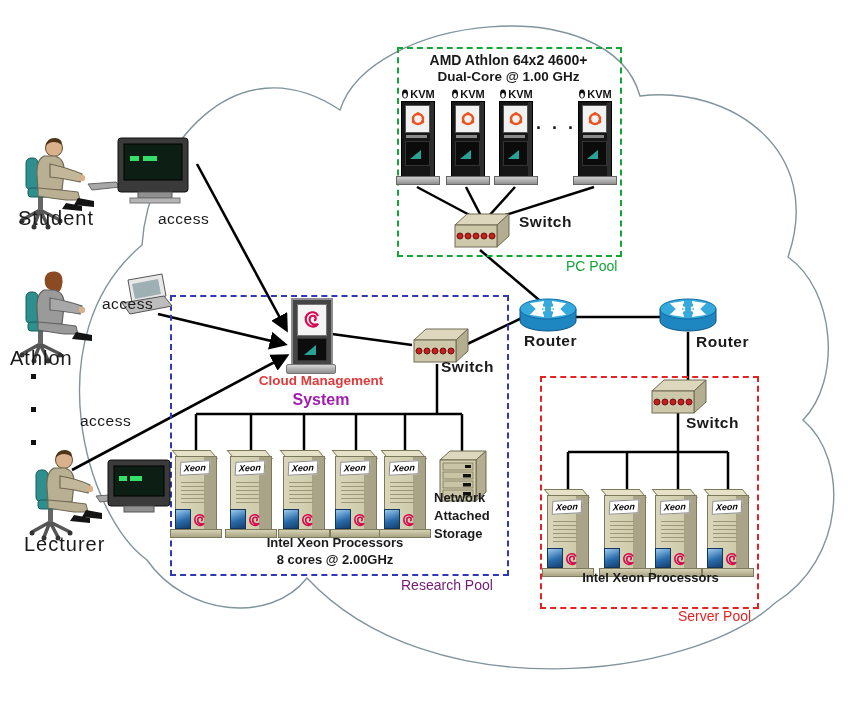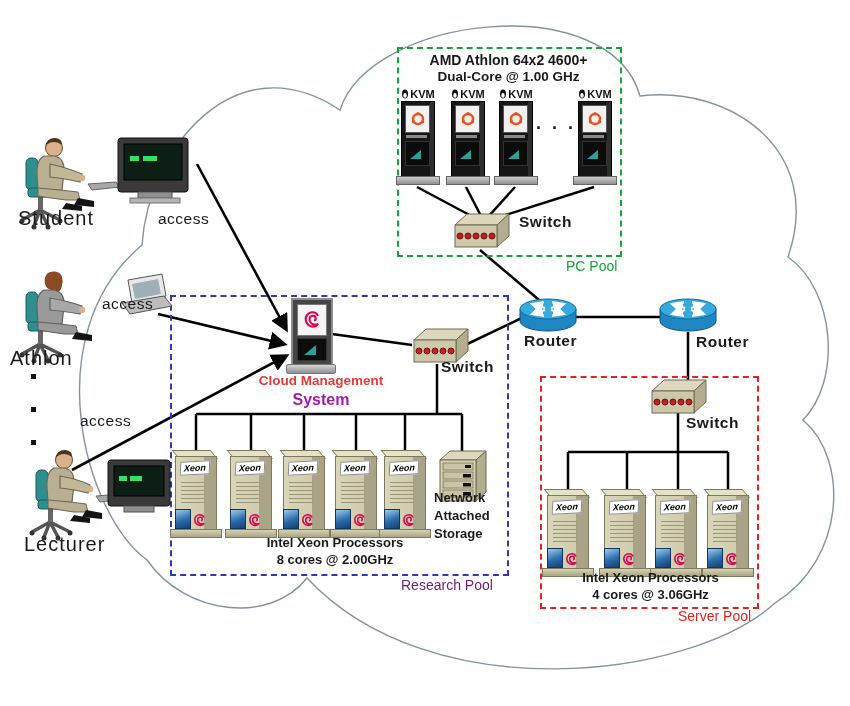--- a/index.html
+++ b/index.html
@@ -542,16 +542,15 @@
     <div class="badges">
         <div class="intel-badge"></div>
       <svg width="15" height="17" viewBox="0 0 14 16">
         <path d="M11.2,5.2 C10.4,3.4 8.6,2.4 6.8,2.6 C4.2,2.9 2.4,5.1 2.6,7.7 C2.8,10.6 5.2,12.8 8,12.6 C9.4,12.5 10.6,11.8 11.3,10.7 C10.5,11.2 9.5,11.4 8.5,11.2 C6.6,10.9 5.2,9.2 5.3,7.3 C5.4,5.9 6.5,4.9 7.8,5 C8.8,5.1 9.6,5.9 9.6,6.9 C9.6,7.6 9.1,8.2 8.4,8.2" stroke="#d70751" fill="none" stroke-width="1.5"></path>
         </svg>
     </div>
       <div class="base"></div>
     </div>
 
   <div class="lbl cap" style="left:558px;width:185px;top:571px;">Intel Xeon Processors</div>
-  <div class="lbl cap" style="left:558px;width:185px;top:588px;">4 cores @ 3.06GHz</div>
   <div class="lbl pool-lbl" style="left:678px;top:608px;color:#e32222;">Server Pool</div>
 
 </div>
 
 </body></html>

